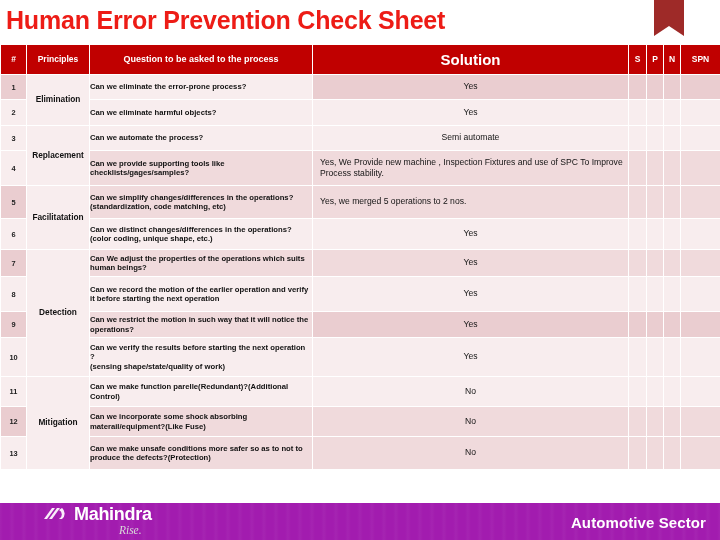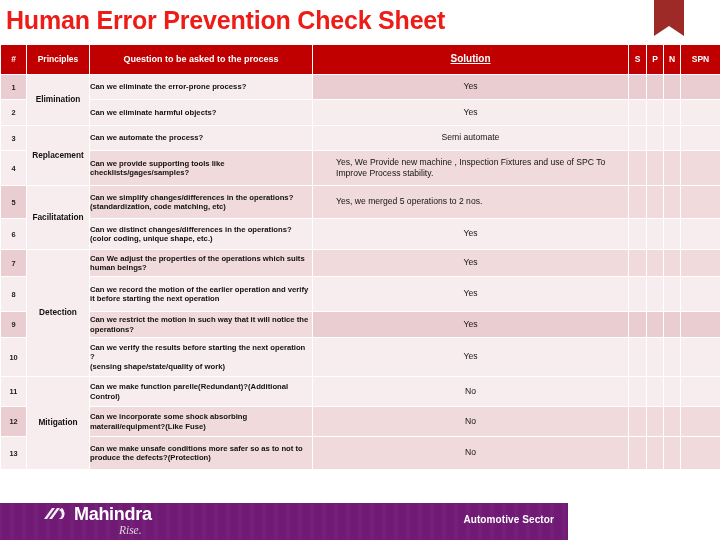--- a/index.html
+++ b/index.html
@@ -61,21 +61,21 @@
     background: #C00000;
     color: #ffffff;
     font-size: 8.5px;
     font-weight: bold;
     text-align: center;
     height: 30px;
     line-height: 1.05;
     padding: 1px 2px;
   }
   thead th.h-q { font-size: 9px; }
-  thead th.h-sol { font-size: 10px; text-decoration: underline; }
+  thead th.h-sol { font-size: 15px; }
 
   
   tbody td { font-size: 7.6px; color: #1a1a1a; }
 
   td.c-num {
     text-align: center;
     font-weight: bold;
     font-size: 7.4px;
     color: #222;
   }
@@ -97,32 +97,32 @@
     padding: 2px 3px 2px 4px;
   }
   td.c-solution {
     text-align: center;
     font-size: 8.6px;
     color: #141414;
     line-height: 1.3;
     padding: 2px 4px;
     font-weight: normal;
   }
-  td.c-solution.left { text-align: left; padding-left: 23px; }
+  td.c-solution.left { text-align: left; padding-left: 7px; }
   td.c-spn { font-size: 7.5px; text-align: center; }
   td.shade-dark { background: #EACDD0 !important; }
   td.shade-light { background: #F8EDEE !important; }
   td.shade-mid { background: #F0DADC !important; }
 
   
   #footer {
     position: absolute;
     left: 0; bottom: 0;
-    width: 568px; height: 37px;
-    background: #701a75;
+    width: 720px; height: 37px;
+    background: #a21caf;
     overflow: hidden;
   }
   #footer:before {
     content: "";
     position: absolute; inset: 0;
     background:
       repeating-linear-gradient(90deg,
         rgba(255,255,255,0.035) 0px,
         rgba(255,255,255,0.0) 3px,
         rgba(255,255,255,0.0) 9px,
@@ -156,21 +156,21 @@
     font-size: 11.5px;
     font-style: italic;
     color: #D8D8D8;
     margin-top: 1px;
     margin-right: 10px;
     font-family: "Liberation Serif", serif;
   }
   #sector {
     position: absolute;
     right: 14px; top: 11px;
-    font-size: 10px;
+    font-size: 15px;
     font-weight: bold;
     color: #ffffff;
     letter-spacing: 0.1px;
   }
 </style>
 </head>
 <body>
 
 <div id="slide">
 

